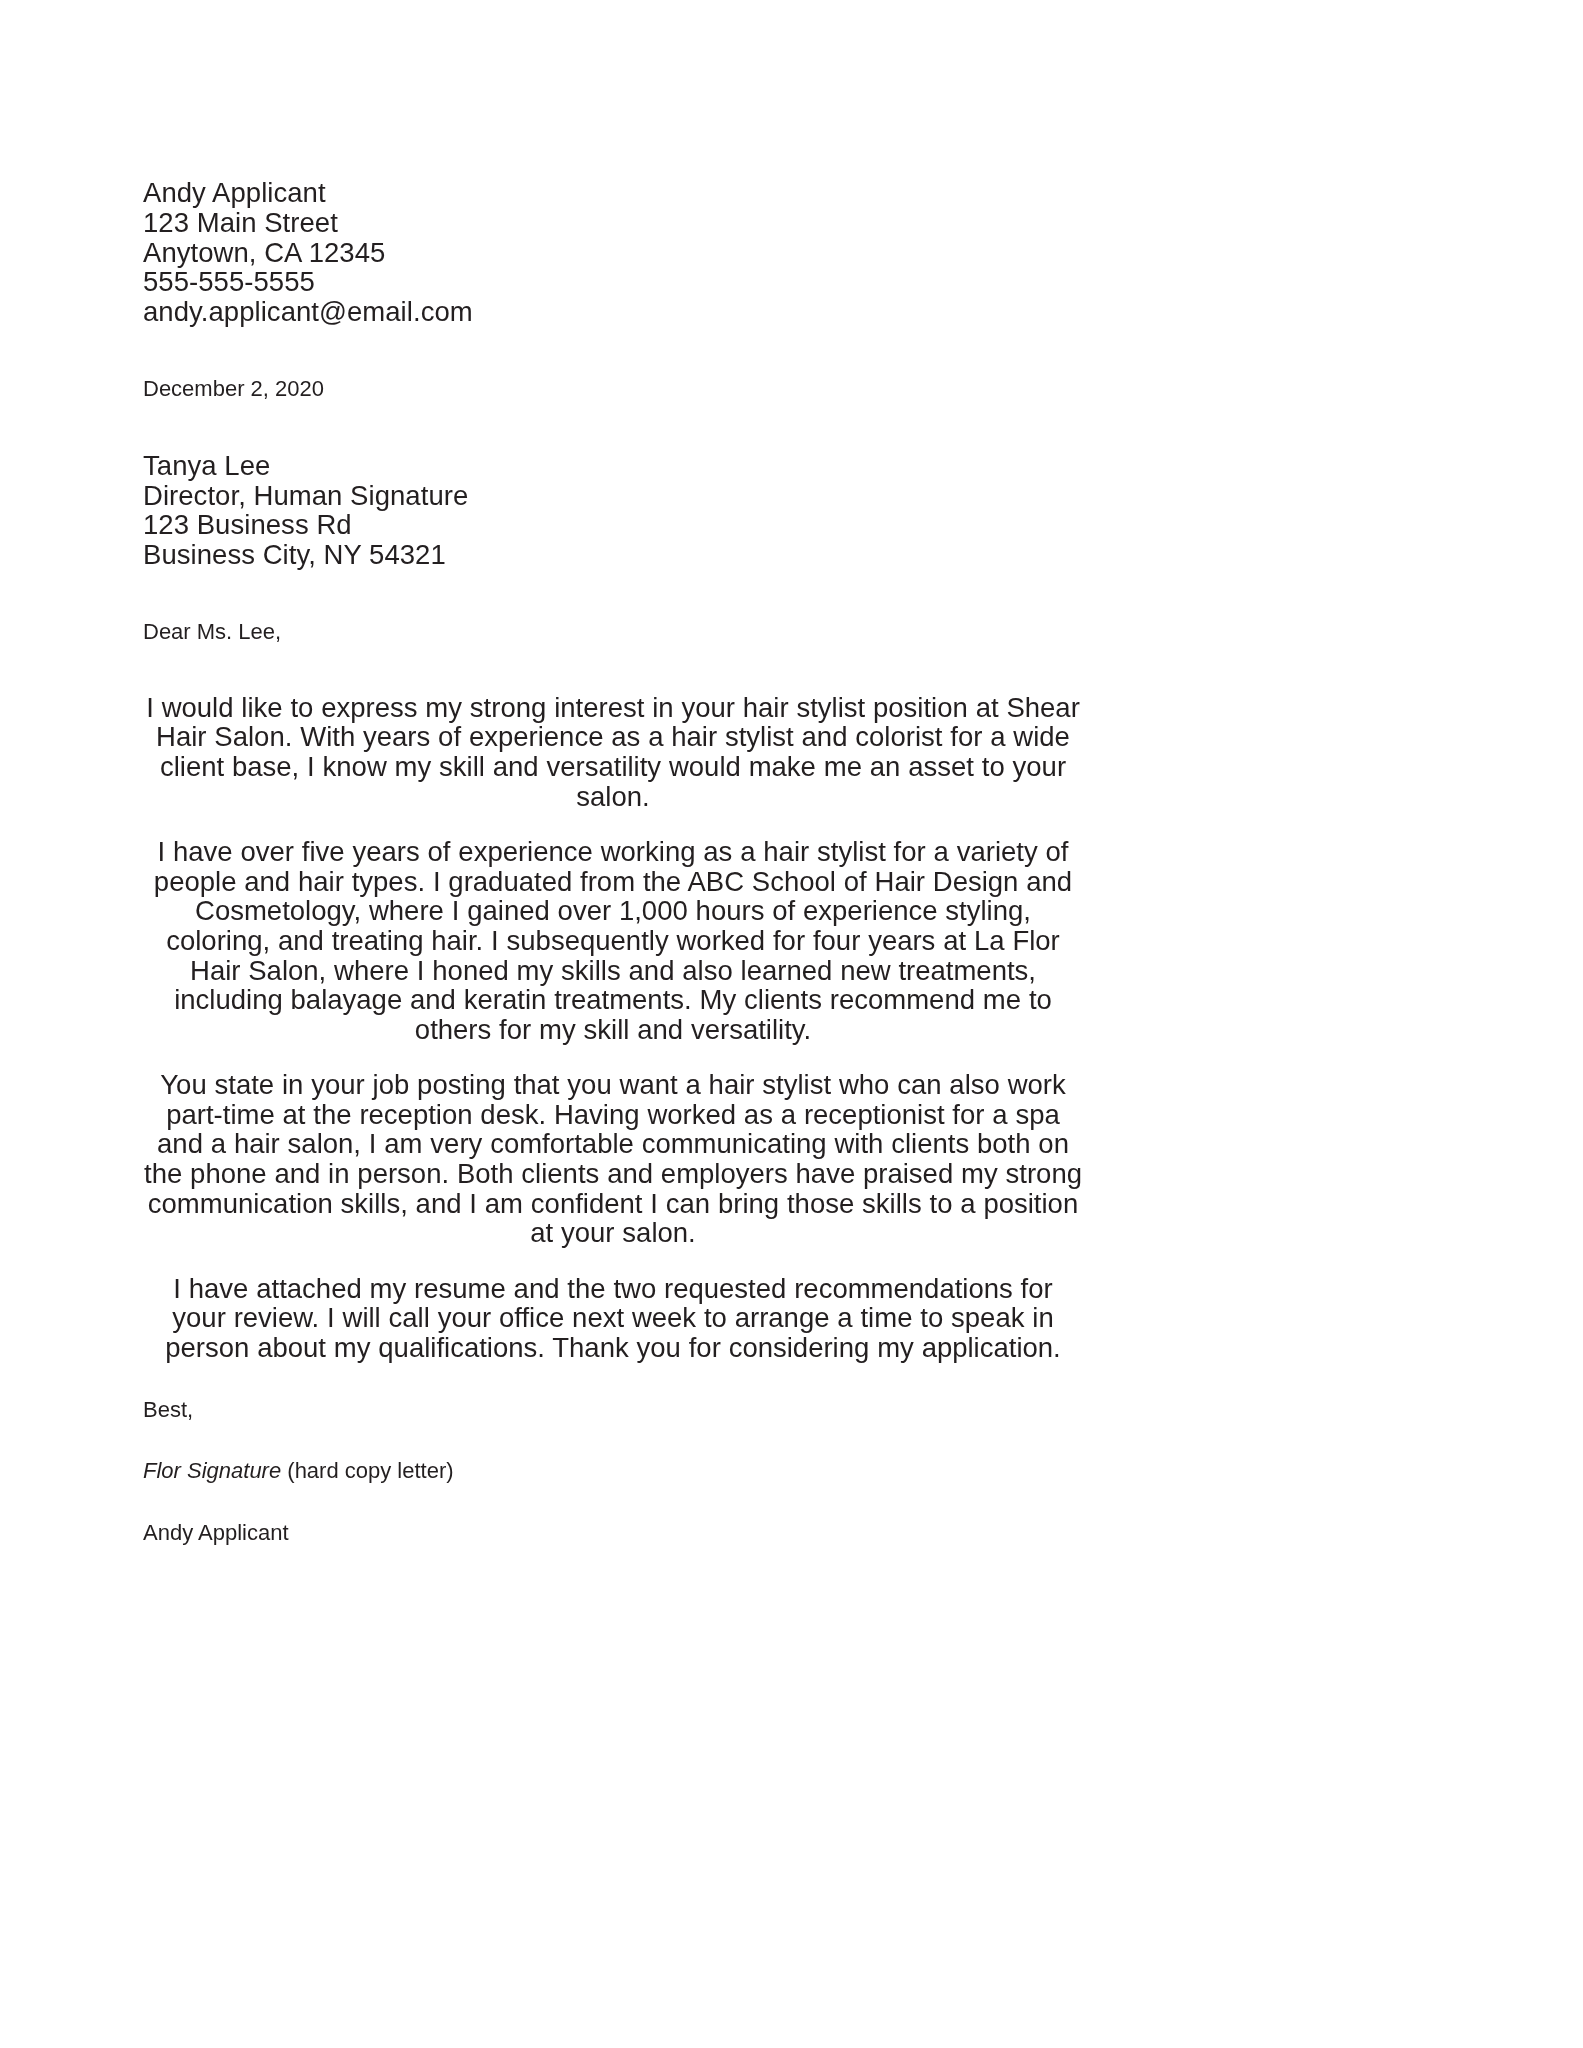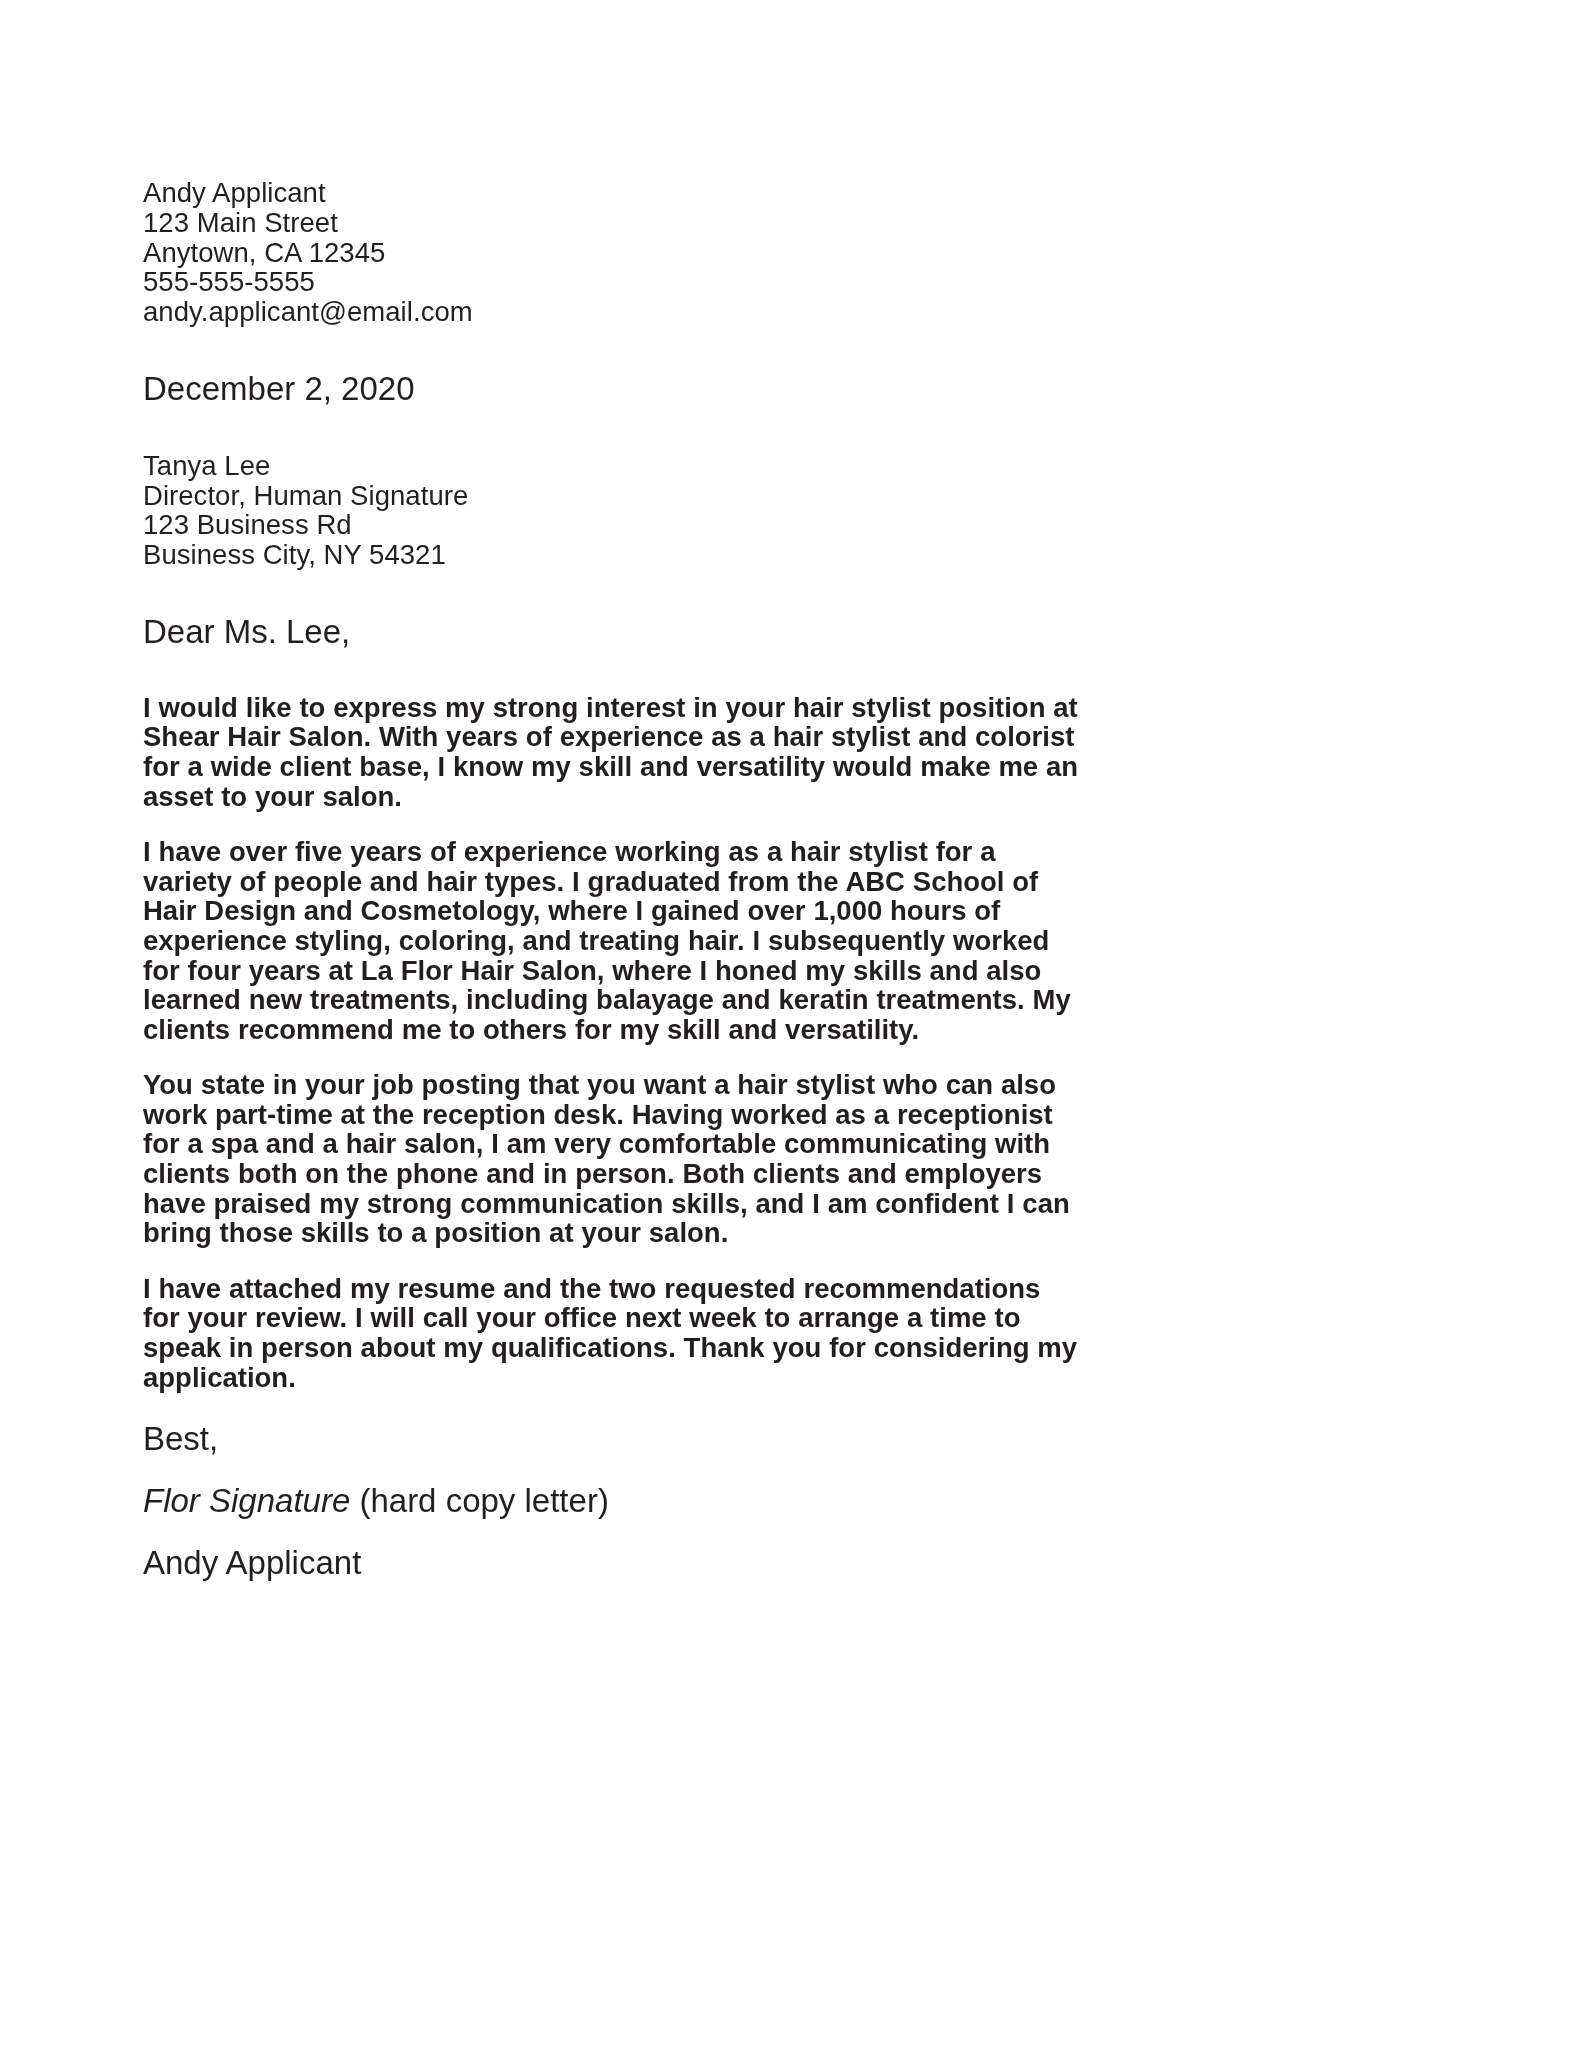--- a/index.html
+++ b/index.html
@@ -43,33 +43,32 @@
   .gap-sig      { height: 32px; }
 
   .line {
     display: block;
     white-space: pre;
   }
   .para {
     font-size: 27.5px;
     line-height: 29.6px;
     margin: 0;
-    text-align: left;
+    text-align: center;
     word-spacing: 0.2px;
-    font-weight: bold;
   }
   .sig-italic {
     font-style: italic;
   }
   .closing-line,
   .salutation,
   .date-line,
   .signoff,
   .signer {
-    font-size: 33px;
+    font-size: 22px;
     line-height: 29.8px;
   }
 </style>
 </head>
 <body>
 
 <div class="page">
   <div class="letter">
 
     <div class="block">

